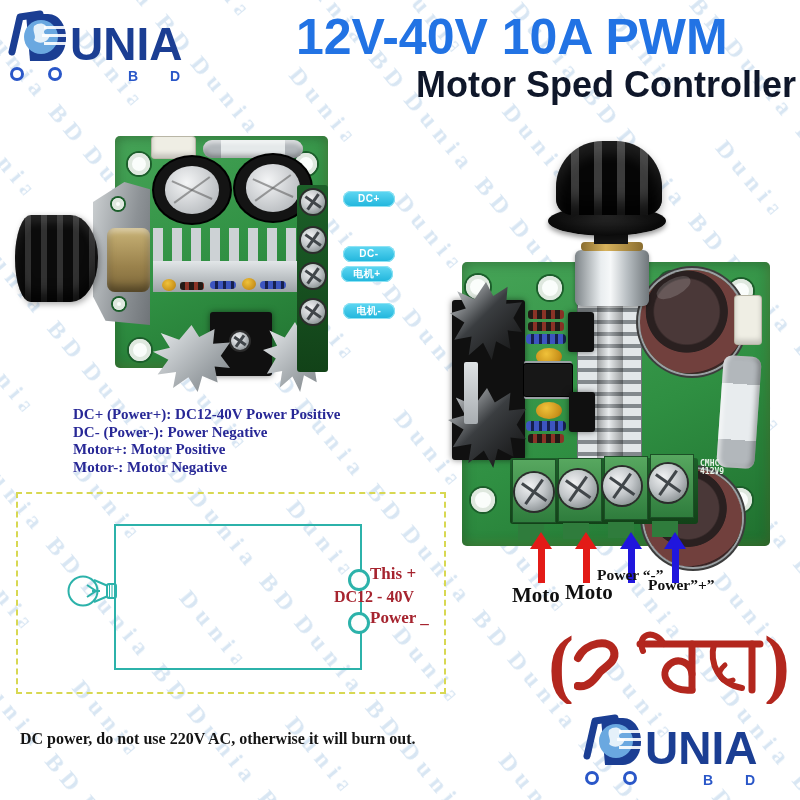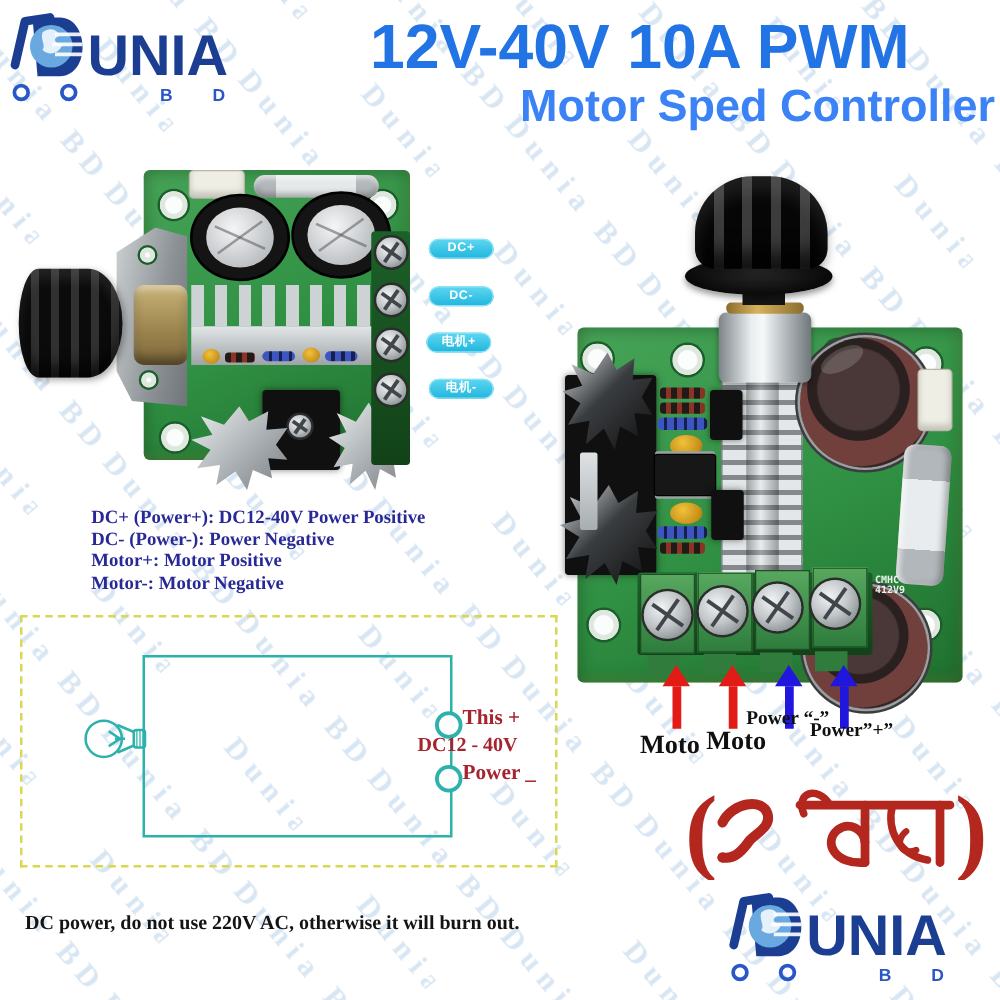--- a/index.html
+++ b/index.html
@@ -10,21 +10,21 @@
   
   .wmt{font-family:"Liberation Serif",serif;font-size:24px;letter-spacing:7px;fill:#aecbe6;opacity:.48;font-weight:bold;}
 
   
   .logo-txt{font-family:"Liberation Sans",sans-serif;font-weight:bold;font-size:46px;fill:#1b3e93;}
   .logo-sub{font-family:"Liberation Sans",sans-serif;font-weight:bold;font-size:14px;fill:#2a57c8;}
   .wheel{fill:none;stroke:#2a57c8;stroke-width:3px;}
 
   
   .title1{width:500px;font-weight:bold;font-size:50px;color:#2273e4;letter-spacing:0;}
-  .title2{width:500px;text-align:right;font-weight:bold;font-size:36px;color:#3b82f6;}
+  .title2{width:500px;text-align:right;font-weight:bold;font-size:36px;color:#0f172a;}
 
   
   .pill{width:52px;height:16px;border-radius:9px;background:linear-gradient(#5fd7f2,#1fb5dc);
         box-shadow:0 0 0 1px #8fe3f4 inset;color:#fff;font-size:10px;font-weight:bold;
         text-align:center;line-height:16px;letter-spacing:.5px;}
 
   
   .pcb{background:linear-gradient(155deg,#46a457,#2f8f42 55%,#20702f);border-radius:5px;
        box-shadow:inset 0 0 14px rgba(0,0,0,.35), inset -2px -4px 8px rgba(200,220,90,.18);}
   .hole{border-radius:50%;background:#fafdfb;box-shadow:inset 0 0 0 4px #dfe8df, 0 0 0 2px #1c5e2b;}
@@ -163,21 +163,21 @@
     <div class="abs star star-lt" style="left:141px;top:197px;width:77px;height:67px"></div>
     <div class="abs star star-lt" style="left:251px;top:194px;width:64px;height:70px"></div>
     <div class="abs tstrip-l" style="left:285px;top:57px;width:31px;height:187px"></div>
     <div class="abs screw" style="left:289px;top:62px;width:24px;height:24px"></div>
     <div class="abs screw" style="left:289px;top:100px;width:24px;height:24px"></div>
     <div class="abs screw" style="left:289px;top:136px;width:24px;height:24px"></div>
     <div class="abs screw" style="left:289px;top:172px;width:24px;height:24px"></div>
   </div>
 
   <div class="abs pill" style="left:343px;top:191px">DC+</div>
-  <div class="abs pill" style="left:343px;top:229px">DC-</div>
+  <div class="abs pill" style="left:343px;top:246px">DC-</div>
   <div class="abs pill" style="left:341px;top:266px">电机+</div>
   <div class="abs pill" style="left:343px;top:303px">电机-</div>
 
   <div class="abs" style="left:36px;top:406px">
     <div class="infoline">DC+ (Power+): DC12-40V Power Positive</div>
     <div class="infoline">DC- (Power-): Power Negative</div>
     <div class="infoline">Motor+: Motor Positive</div>
     <div class="infoline">Motor-: Motor Negative</div>
   </div>
 

